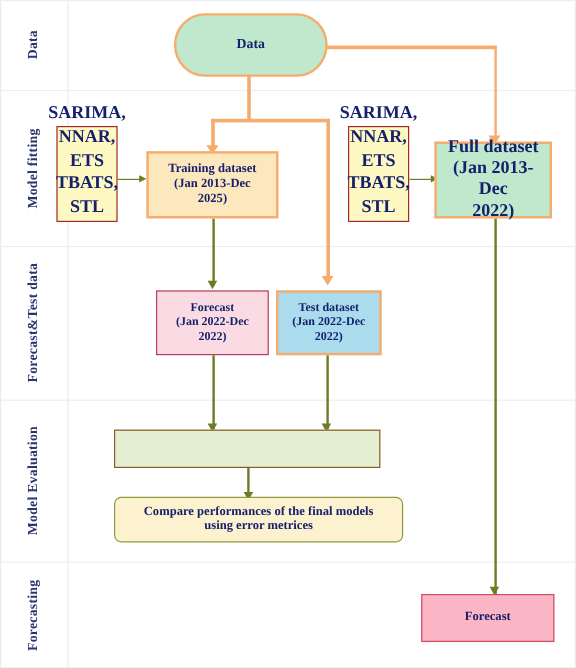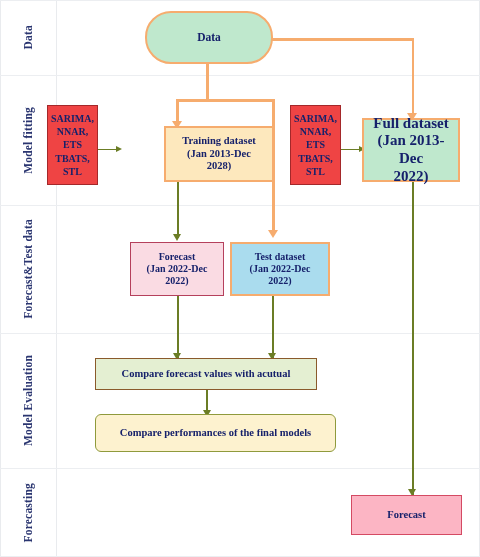--- a/index.html
+++ b/index.html
@@ -48,24 +48,25 @@
   }
   .node .txt{display:block;padding:0 3px;}
 
   .n-data{
     background:#bfe8cd;
     border:2.5px solid #f6ac6e;
     border-radius:26px;
     font-size:11.5px;
   }
   .n-models{
-    background:#ef4444;
+    background:#fef9c3;
     border:1.6px solid #a4282a;
-    font-size:10px;
+    font-size:15px;
     line-height:1.32;
+    align-items:flex-end;
   }
   .n-train{
     background:#fde8bd;
     border:2.2px solid #f6ac6e;
     font-size:10.5px;
   }
   .n-full{
     background:#bfe8cd;
     border:2.2px solid #f6ac6e;
     font-size:15px;
@@ -195,25 +196,25 @@
   <div class="node n-models" style="left:47px;top:105px;width:51px;height:80px;">
     <div class="txt">
       <div>SARIMA,</div>
       <div>NNAR,</div>
       <div>ETS</div>
       <div>TBATS,</div>
       <div>STL</div>
     </div>
   </div>
 
-  <div class="node n-train" style="left:122px;top:126px;width:110px;height:56px;margin-left:42px;">
+  <div class="node n-train" style="left:122px;top:126px;width:110px;height:56px;">
     <div class="txt">
       <div>Training dataset</div>
       <div>(Jan 2013-Dec</div>
-      <div>2028)</div>
+      <div>2025)</div>
     </div>
   </div>
 
   <div class="node n-models" style="left:290px;top:105px;width:51px;height:80px;">
     <div class="txt">
       <div>SARIMA,</div>
       <div>NNAR,</div>
       <div>ETS</div>
       <div>TBATS,</div>
       <div>STL</div>
@@ -229,37 +230,37 @@
   </div>
 
   <div class="node n-forecasts" style="left:130px;top:242px;width:94px;height:54px;">
     <div class="txt">
       <div>Forecast</div>
       <div>(Jan 2022-Dec</div>
       <div>2022)</div>
     </div>
   </div>
 
-  <div class="node n-test" style="left:230px;top:242px;width:100px;height:54px;">
+  <div class="node n-test" style="left:230px;top:242px;width:88px;height:54px;">
     <div class="txt">
       <div>Test dataset</div>
       <div>(Jan 2022-Dec</div>
       <div>2022)</div>
     </div>
   </div>
 
   <div class="node n-compare" style="left:95px;top:358px;width:222px;height:32px;">
     <div class="txt">
-      <div>Compare forecast values with acutual</div>
     </div>
   </div>
 
   <div class="node n-perf" style="left:95px;top:414px;width:241px;height:38px;">
     <div class="txt">
       <div>Compare performances of the final models</div>
+      <div>using error metrices</div>
     </div>
   </div>
 
   <div class="node n-forecast-final" style="left:351px;top:495px;width:111px;height:40px;">
     <div class="txt">
       <div>Forecast</div>
     </div>
   </div>
 
 </div>

